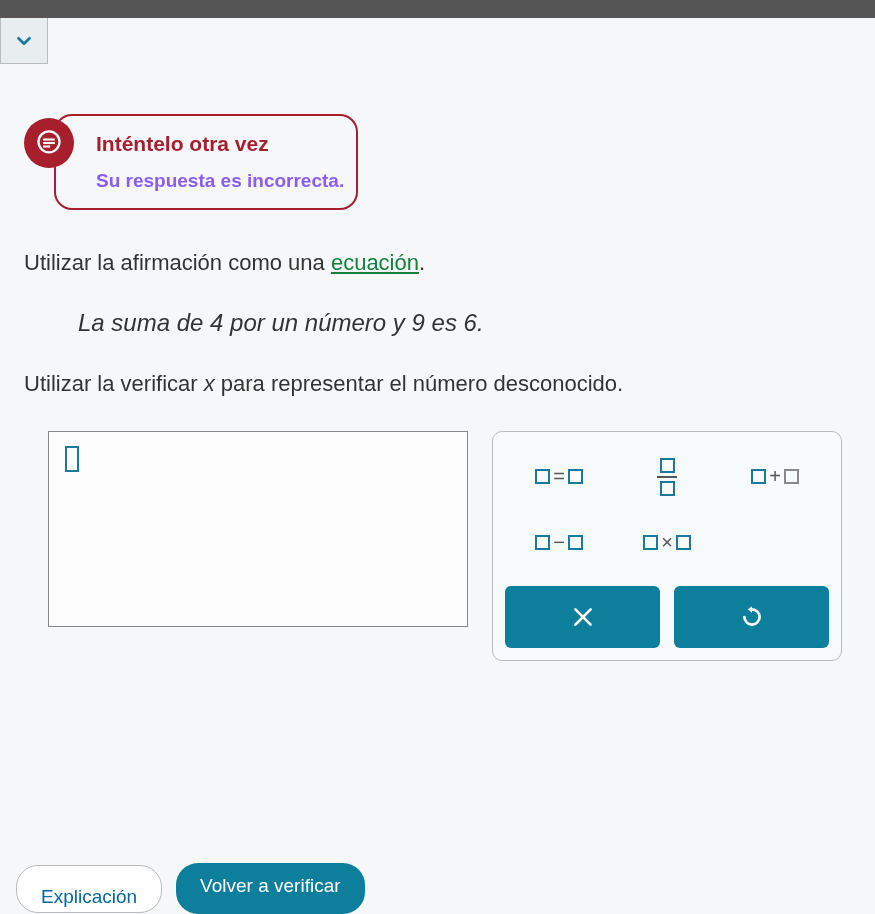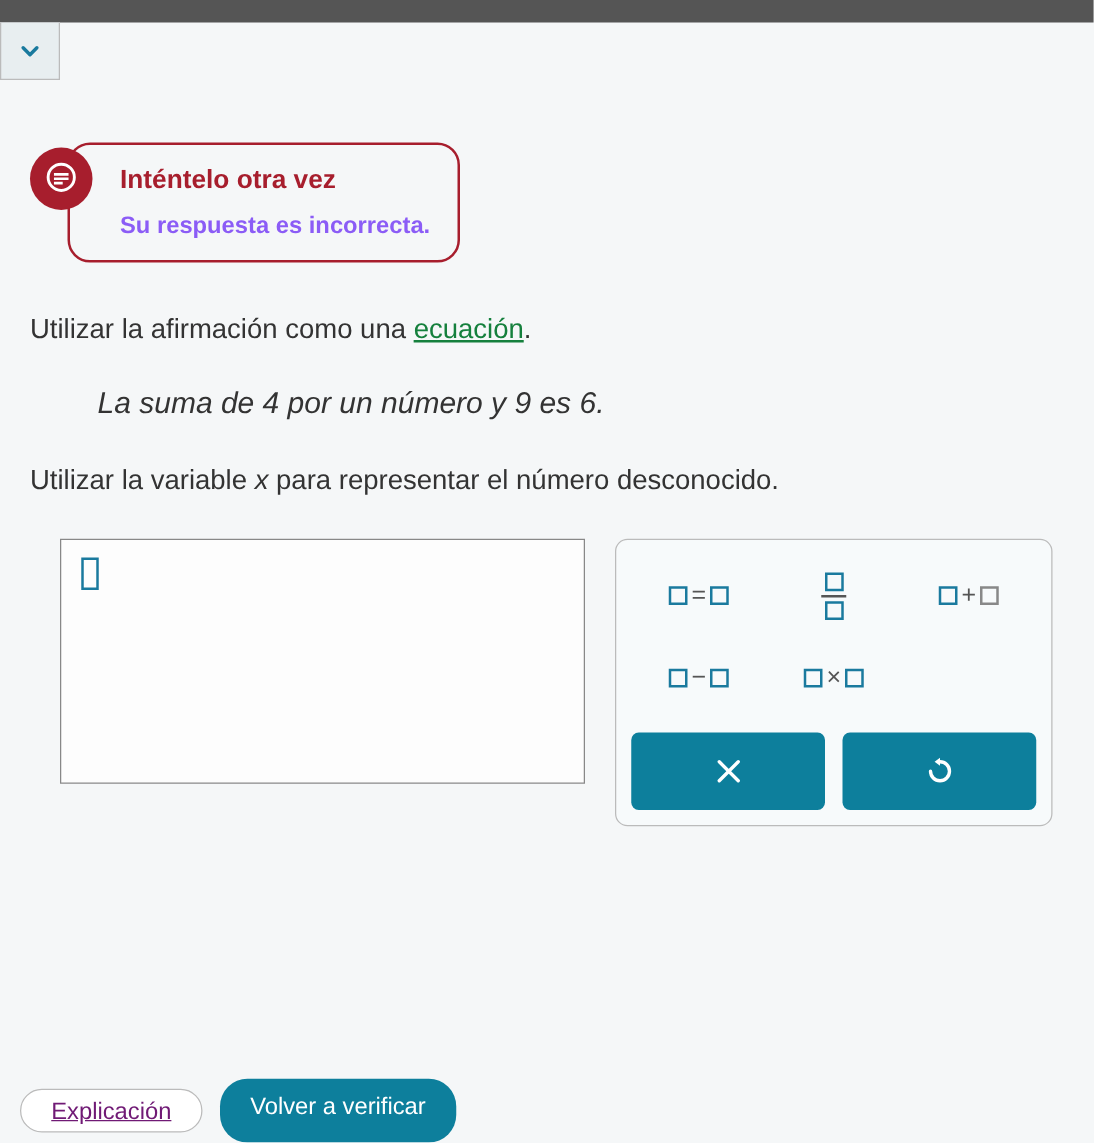--- a/index.html
+++ b/index.html
@@ -57,21 +57,21 @@
       z-index: 2;
       position: relative;
     }
     .feedback-icon svg {
       width: 28px;
       height: 28px;
     }
     .feedback-box {
       border: 2px solid #a71e2d;
       border-radius: 18px;
-      padding: 16px 22px 16px 40px;
+      padding: 16px 12px 16px 40px;
       margin-left: -32px;
       background: transparent;
     }
     .feedback-title {
       color: #a71e2d;
       font-weight: bold;
       font-size: 21px;
       margin-bottom: 14px;
     }
     .feedback-sub {
@@ -208,25 +208,24 @@
       bottom: 0;
       left: 16px;
       display: flex;
       gap: 14px;
       align-items: center;
     }
     .explain-btn {
       background: #fff;
       border: 1.5px solid #bbb;
       border-radius: 22px;
-      padding: 7px 24px 4px 24px;
+      padding: 20px 24px 4px 24px;
       font-size: 19px;
-      color: #701a75;
-      cursor: pointer;
-      text-decoration: underline;
+      color: #0369a1;
+      cursor: pointer;
     }
     .verify-btn {
       background: #0d7f9c;
       border: none;
       border-radius: 22px;
       padding: 12px 24px 17px 24px;
       font-size: 19px;
       color: #fff;
       cursor: pointer;
     }
@@ -259,21 +258,21 @@
     </div>
   </div>
 
   <p class="instruction">
     <span>Utilizar la afirmación como una </span><span class="link-word">ecuación</span><span>.</span>
   </p>
 
   <p class="statement">La suma de 4 por un número y 9 es 6.</p>
 
   <p class="instruction2">
-    <span>Utilizar la variable </span><span class="var-x">x</span><span> para representar el número desconocido.</span>
+    <span>Utilizar la verificar </span><span class="var-x">x</span><span> para representar el número desconocido.</span>
   </p>
 
   <div class="work-row">
     <div class="answer-box">
       <span class="cursor-placeholder"></span>
     </div>
 
     <div class="keypad">
       <div class="keypad-grid">
         <button class="key-btn">

